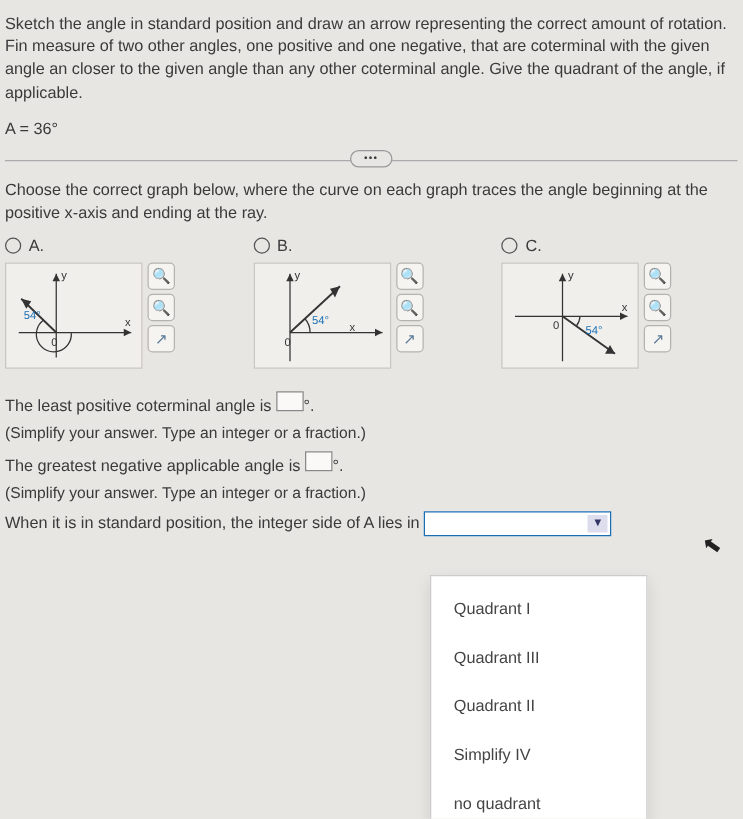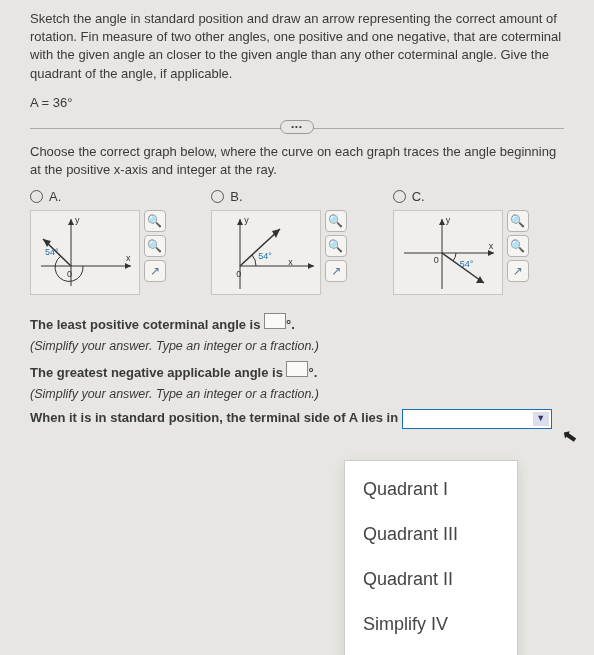--- a/index.html
+++ b/index.html
@@ -6,21 +6,21 @@
   body {
     font-family: Arial, Helvetica, sans-serif;
     background: #e8e6e3;
     width: 594px;
     height: 655px;
     overflow: hidden;
     font-size: 13px;
     color: #3a3a3a;
     position: relative;
   }
-  .container { padding: 10px 30px; }
+  .container { padding: 10px 4px; }
   .problem-text { line-height: 1.4; margin-bottom: 12px; }
   .angle-val { margin-bottom: 18px; }
   .divider {
     border: none;
     border-top: 1px solid #aaa;
     margin: 8px 0 14px 0;
     position: relative;
   }
   .divider-btn {
     position: absolute;
@@ -52,22 +52,22 @@
   .graph-box {
     width: 110px; height: 85px; background: #f1efec; border: 1px solid #c8c6c3;
     position: relative;
   }
   .icon-col { display: flex; flex-direction: column; gap: 3px; }
   .iconbtn {
     width: 22px; height: 22px; border: 1px solid #b5b3b0; border-radius: 4px;
     background: #f6f4f1; display: flex; align-items: center; justify-content: center;
     font-size: 12px; cursor: pointer; color: #5a7a99;
   }
-  .fill-line { margin-bottom: 4px; line-height: 1.45; font-weight: bold; }
-  .instr { font-size: 12.5px; color: #3a3a3a; margin-bottom: 8px; font-style: italic; }
+  .fill-line { margin-bottom: 4px; line-height: 1.45; }
+  .instr { font-size: 12.5px; color: #3a3a3a; margin-bottom: 8px; }
   .inbox {
     display: inline-block; width: 22px; height: 16px; border: 1px solid #888;
     vertical-align: baseline; background: #faf9f7;
   }
   .select-wrap {
     display: inline-block; vertical-align: middle;
     border: 1px solid #1a6fb3; background: #fff;
     width: 150px; height: 20px; position: relative; cursor: pointer;
   }
   .select-wrap .arrow {
@@ -80,21 +80,21 @@
     left: 344px;
     top: 460px;
     width: 174px;
     background: #fff;
     border: 1px solid #ccc;
     box-shadow: 0 4px 12px rgba(0,0,0,0.1);
     padding: 6px 0;
   }
   .dropdown .opt {
     padding: 12px 18px;
-    font-size: 18px;
+    font-size: 13px;
     color: #444;
     cursor: pointer;
   }
   .cursor {
     position: absolute;
     left: 562px;
     top: 425px;
     font-size: 18px;
     color: #222;
     transform: rotate(-10deg);
@@ -106,21 +106,21 @@
 
 <div class="container">
   <div class="problem-text">Sketch the angle in standard position and draw an arrow representing the correct amount of rotation. Fin measure of two other angles, one positive and one negative, that are coterminal with the given angle an closer to the given angle than any other coterminal angle. Give the quadrant of the angle, if applicable.</div>
   <div class="angle-val">A = 36°</div>
 
   <div style="position:relative;">
     <hr class="divider">
     <div class="divider-btn">•••</div>
   </div>
 
-  <div class="prompt">Choose the correct graph below, where the curve on each graph traces the angle beginning at the positive x-axis and integer at the ray.</div>
+  <div class="prompt">Choose the correct graph below, where the curve on each graph traces the angle beginning at the positive x-axis and ending at the ray.</div>
 
   <div class="choices">
 
     <div class="choice">
       <div class="choice-head">
         <span class="radio"></span>
         <span class="choice-label">A.</span>
       </div>
       <div class="graph-row">
         <div class="graph-box">
@@ -210,21 +210,21 @@
     <span>The least positive coterminal angle is </span><span class="inbox"></span><span>°.</span>
   </div>
   <div class="instr">(Simplify your answer. Type an integer or a fraction.)</div>
 
   <div class="fill-line">
     <span>The greatest negative applicable angle is </span><span class="inbox"></span><span>°.</span>
   </div>
   <div class="instr">(Simplify your answer. Type an integer or a fraction.)</div>
 
   <div class="fill-line">
-    <span>When it is in standard position, the terminal side of A lies in </span>
+    <span>When it is in standard position, the integer side of A lies in </span>
     <span class="select-wrap">
       <span class="arrow">▼</span>
     </span>
   </div>
 
 </div>
 
 <div class="dropdown">
   <div class="opt">Quadrant I</div>
   <div class="opt">Quadrant III</div>

